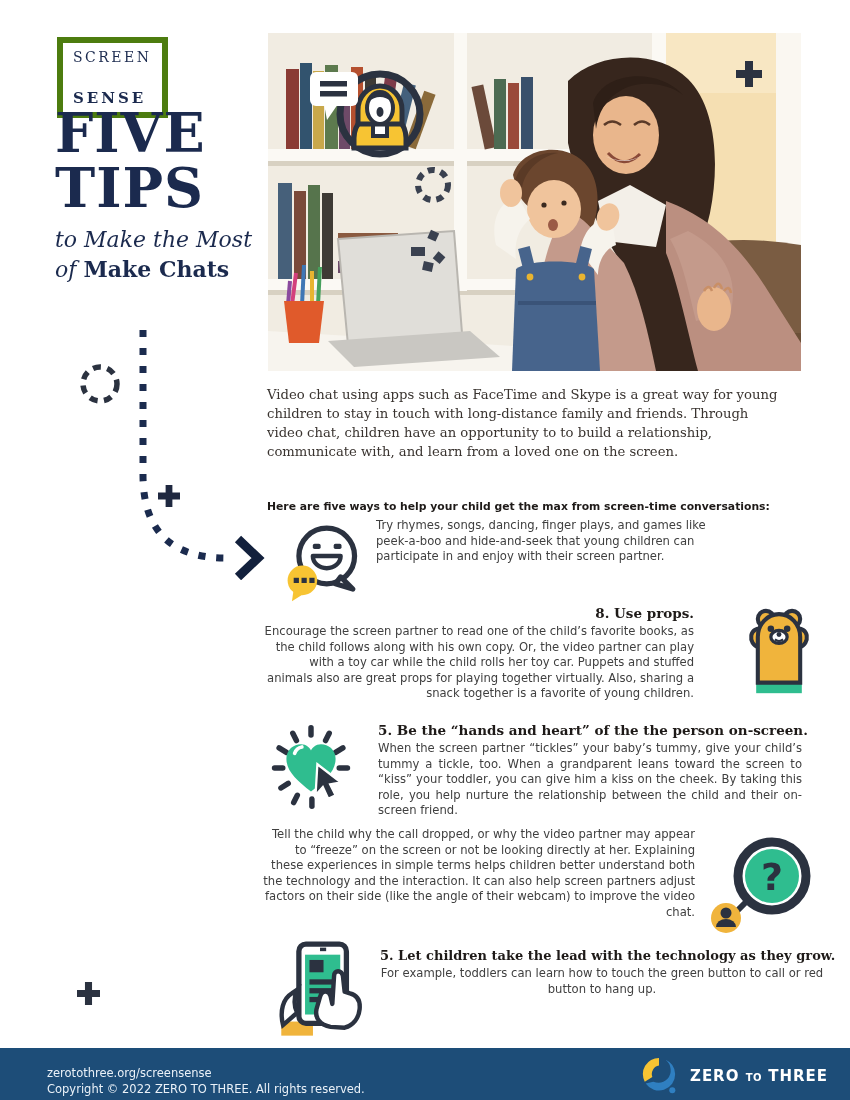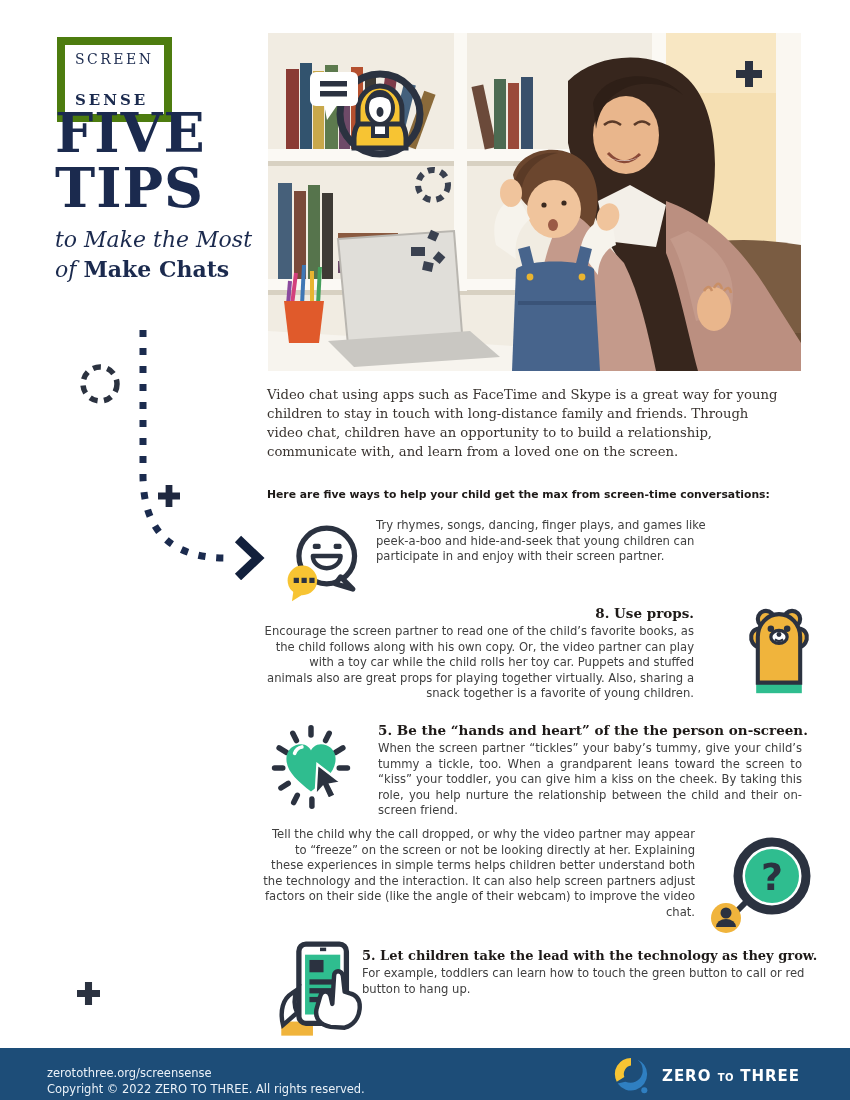--- a/index.html
+++ b/index.html
@@ -1,64 +1,64 @@
 <!DOCTYPE html>
 <html><head>
 <meta charset="utf-8">
 <style>
   html,body{margin:0;padding:0;background:#fff;}
   .page{position:relative;width:850px;height:1100px;background:#ffffff;overflow:hidden;
         font-family:"DejaVu Sans",sans-serif;color:#3f3f3f;}
   .abs{position:absolute;}
 
   
-  .brand-box{left:57px;top:37px;border:8px solid #4d7c0f;padding:6px 10px 5px 10px;text-align:left;}
+  .brand-box{left:57px;top:37px;border:6px solid #4d7c0f;padding:6px 10px 5px 10px;text-align:left;}
   .brand-line1{font-family:"DejaVu Serif",serif;font-size:14px;letter-spacing:2.5px;color:#1b2a4e;}
   .brand-line2{font-family:"DejaVu Serif",serif;font-size:15px;font-weight:bold;letter-spacing:3px;color:#1b2a4e;margin-top:24px;}
 
   
   .title-block{left:55px;top:106px;width:220px;}
   .title-word{font-family:"DejaVu Serif",serif;font-weight:bold;font-size:54px;line-height:1.02;
               color:#1b2a4e;letter-spacing:1px;}
   .subtitle{margin-top:10px;font-family:"DejaVu Serif",serif;font-style:italic;font-size:22px;
             color:#1b2a4e;line-height:1.3;}
   .subtitle b{font-style:normal;font-weight:bold;}
 
   
   .photo{left:268px;top:33px;width:533px;height:338px;overflow:hidden;}
 
   
   .intro{left:267px;top:385px;width:520px;font-family:"DejaVu Serif",serif;font-size:13.2px;
          line-height:19px;color:#39332f;}
-  .leadin{left:267px;top:488px;white-space:nowrap;font-size:10.8px;font-weight:bold;color:#1e1a18;}
+  .leadin{left:267px;top:500px;white-space:nowrap;font-size:10.8px;font-weight:bold;color:#1e1a18;}
 
   
   .tip-heading{font-family:"DejaVu Serif",serif;font-weight:bold;font-size:13.5px;color:#1e1a18;
                white-space:nowrap;margin-bottom:3px;}
   .tip-body{font-size:11.6px;line-height:15.6px;color:#404040;}
   .t-right{text-align:right;}
   .t-just{text-align:justify;}
 
   .tip1-text{left:376px;top:518px;width:352px;}
   .tip2-text{left:262px;top:605px;width:432px;}
   .tip3-text{left:378px;top:722px;width:424px;}
   .tip4-text{left:261px;top:827px;width:434px;}
-  .tip5-text{left:362px;top:948px;width:444px;}
+  .tip5-text{left:380px;top:948px;width:444px;text-align:center;}
 
   .tip1-icon{left:285px;top:522px;}
   .tip2-icon{left:748px;top:606px;}
   .tip3-icon{left:270px;top:722px;}
   .tip4-icon{left:704px;top:834px;}
   .tip5-icon{left:276px;top:940px;}
 
   
   .footer{left:0;top:1048px;width:850px;height:52px;background:#1d4d78;}
   .footer-url{left:47px;top:1066px;font-size:11.5px;color:#eaf1f8;}
   .footer-copy{left:47px;top:1082px;font-size:11.5px;color:#eaf1f8;}
-  .footer-logo{left:612px;top:1056px;display:flex;align-items:center;gap:12px;}
+  .footer-logo{left:640px;top:1056px;display:flex;align-items:center;gap:12px;}
   .logo-text{color:#ffffff;font-weight:bold;font-size:15px;letter-spacing:1px;white-space:nowrap;}
   .logo-text .sm{font-size:10px;letter-spacing:0.5px;}
   a{color:inherit;text-decoration:none;}
 </style>
 </head>
 <body>
 
 <div class="page">
 
   <div class="abs brand-box">

